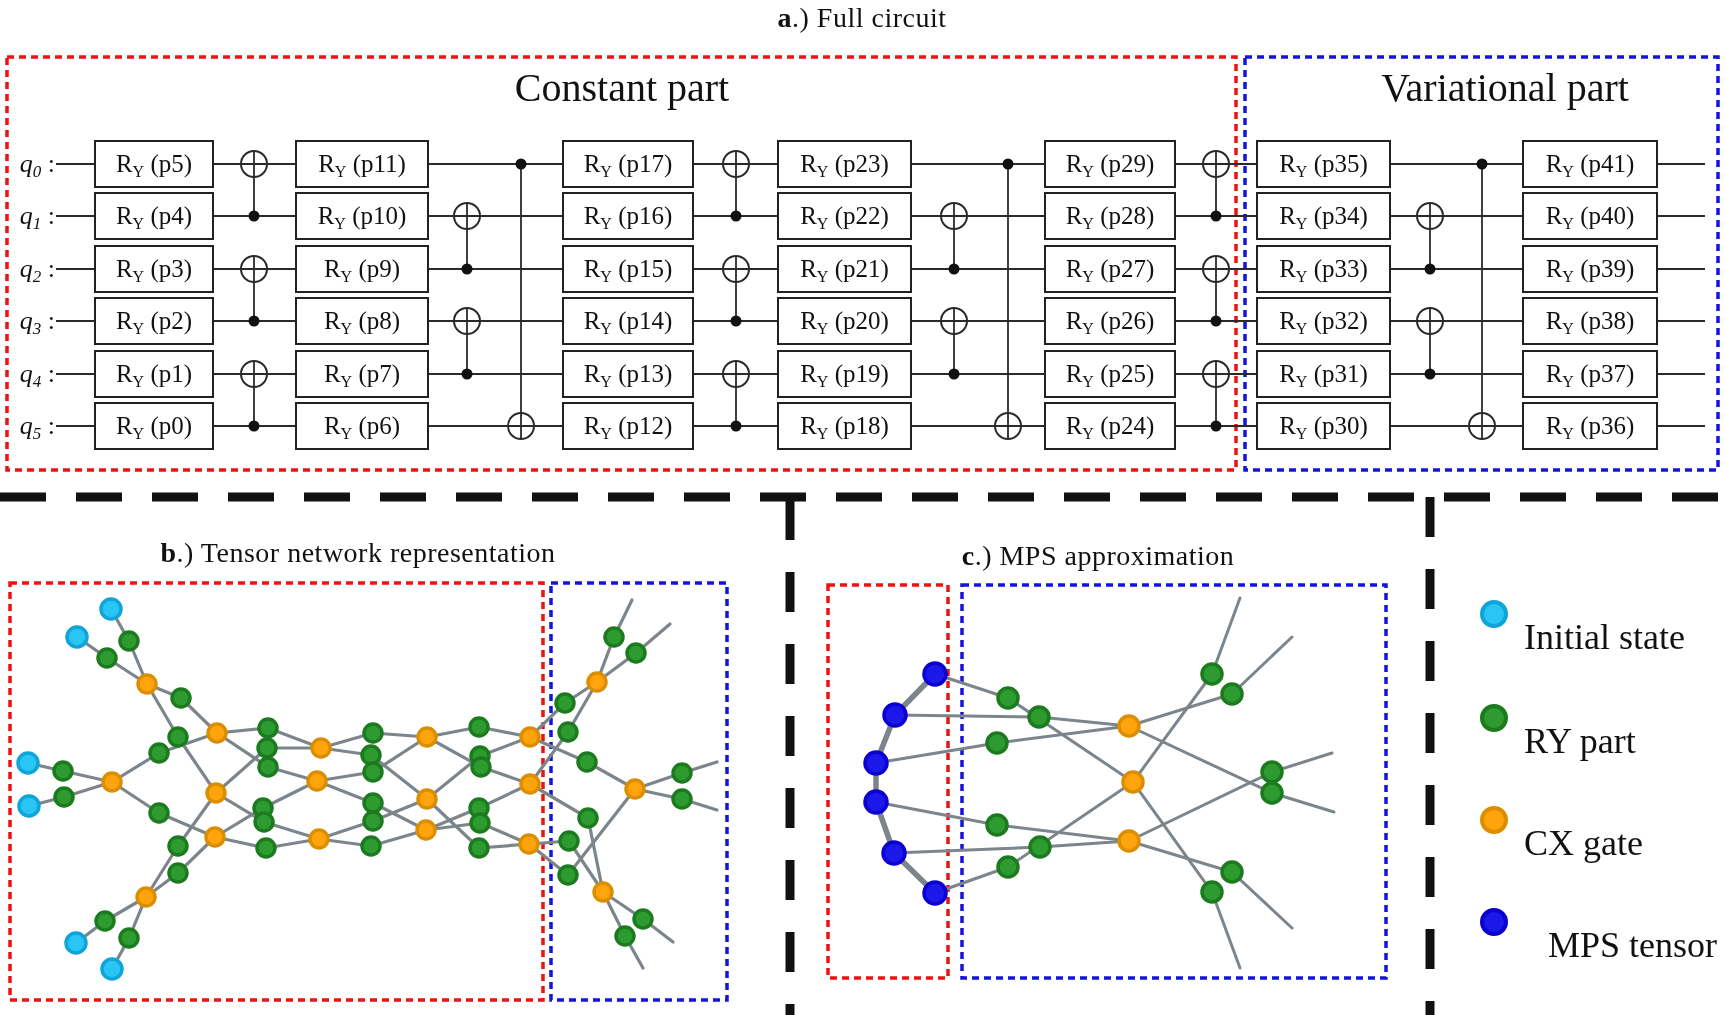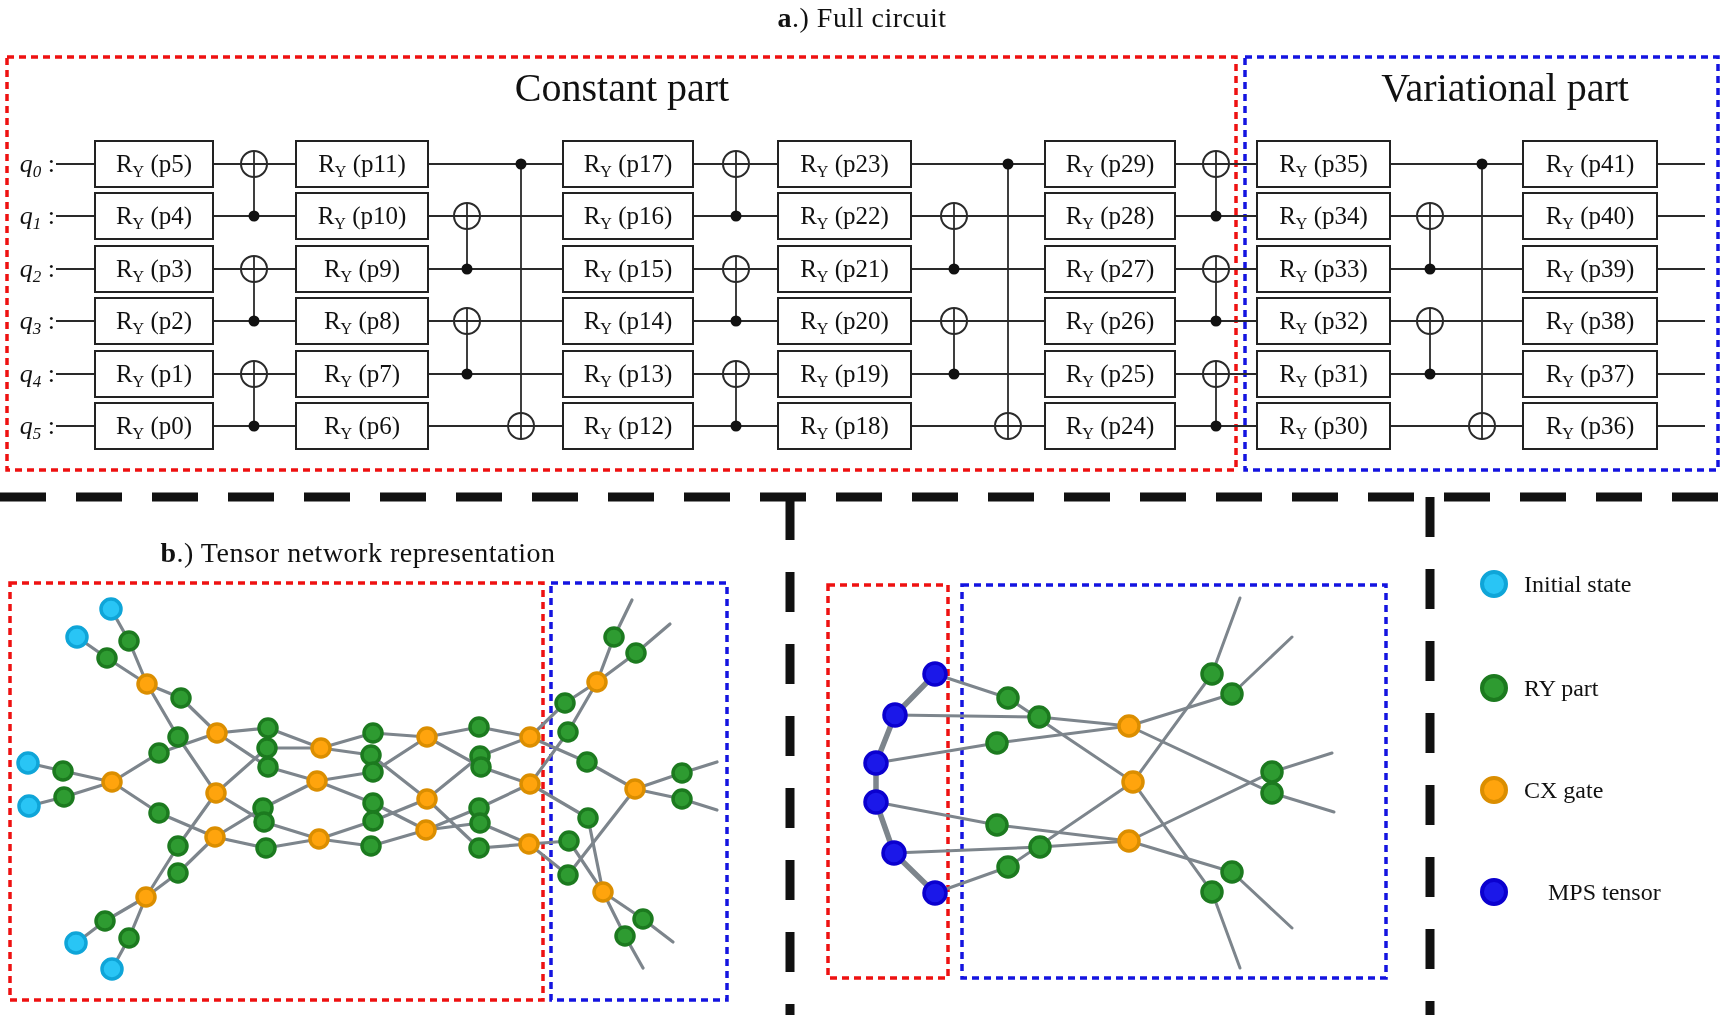--- a/index.html
+++ b/index.html
@@ -4,21 +4,21 @@
 <style>
   html,body{margin:0;padding:0;background:#ffffff;}
   #stage{position:relative;width:1725px;height:1015px;background:#fff;overflow:hidden;
          font-family:"Liberation Serif", "DejaVu Serif", serif;color:#111;}
   #scene{position:absolute;left:0;top:0;}
   .overlay{position:absolute;white-space:nowrap;}
   .fig-title{font-size:28px;transform:translateX(-50%);letter-spacing:0.5px;}
   .part-label{font-size:40px;transform:translateX(-50%);}
   .legend-item{position:absolute;display:flex;align-items:center;gap:16px;}
   .legend-dot{display:inline-block;width:20px;height:20px;border-radius:50%;border:4px solid #000;}
-  .legend-label{font-size:24px;}
+  .legend-label{font-size:36px;margin-top:46px;}
 </style>
 </head>
 <body>
 
 <div id="stage">
   <svg id="scene" width="1725" height="1015">
       <g>
         <rect x="7" y="57" width="1229" height="413" fill="none" stroke="#ee1111" stroke-width="3.5" stroke-dasharray="7 5"></rect>
         <rect x="1245" y="57" width="473" height="413" fill="none" stroke="#1414e0" stroke-width="3.5" stroke-dasharray="7 5"></rect>
         <rect x="10" y="583" width="533" height="417" fill="none" stroke="#ee1111" stroke-width="3.5" stroke-dasharray="7 5"></rect>
@@ -527,20 +527,21 @@
       </g>
     </svg>
 
   <div class="overlay fig-title" style="left:862px;top:2px;"><b>a</b><span>.) Full circuit</span></div>
 
   <div class="overlay part-label" style="left:622px;top:64px;text-align:center;">Constant part</div>
   <div class="overlay part-label" style="left:1481px;top:64px;margin-left:24px;">Variational part</div>
 
   <div class="overlay fig-title" style="left:358px;top:516px;margin-top:21px;"><b>b</b><span>.) Tensor network representation</span></div>
 
+  <div class="overlay fig-title" style="left:1098px;top:540px;"><b>c</b><span>.) MPS approximation</span></div>
 
   <div>
     <div class="legend-item" id="leg0" style="left: 1480px; top: 570px;">
       <span class="legend-dot" style="background: rgb(41, 197, 245); border-color: rgb(15, 165, 216);"></span>
       <span class="legend-label">Initial state</span>
     </div>
     <div class="legend-item" id="leg1" style="left: 1480px; top: 674px;">
       <span class="legend-dot" style="background: rgb(46, 155, 49); border-color: rgb(28, 122, 31);"></span>
       <span class="legend-label">RY part</span>
     </div>

